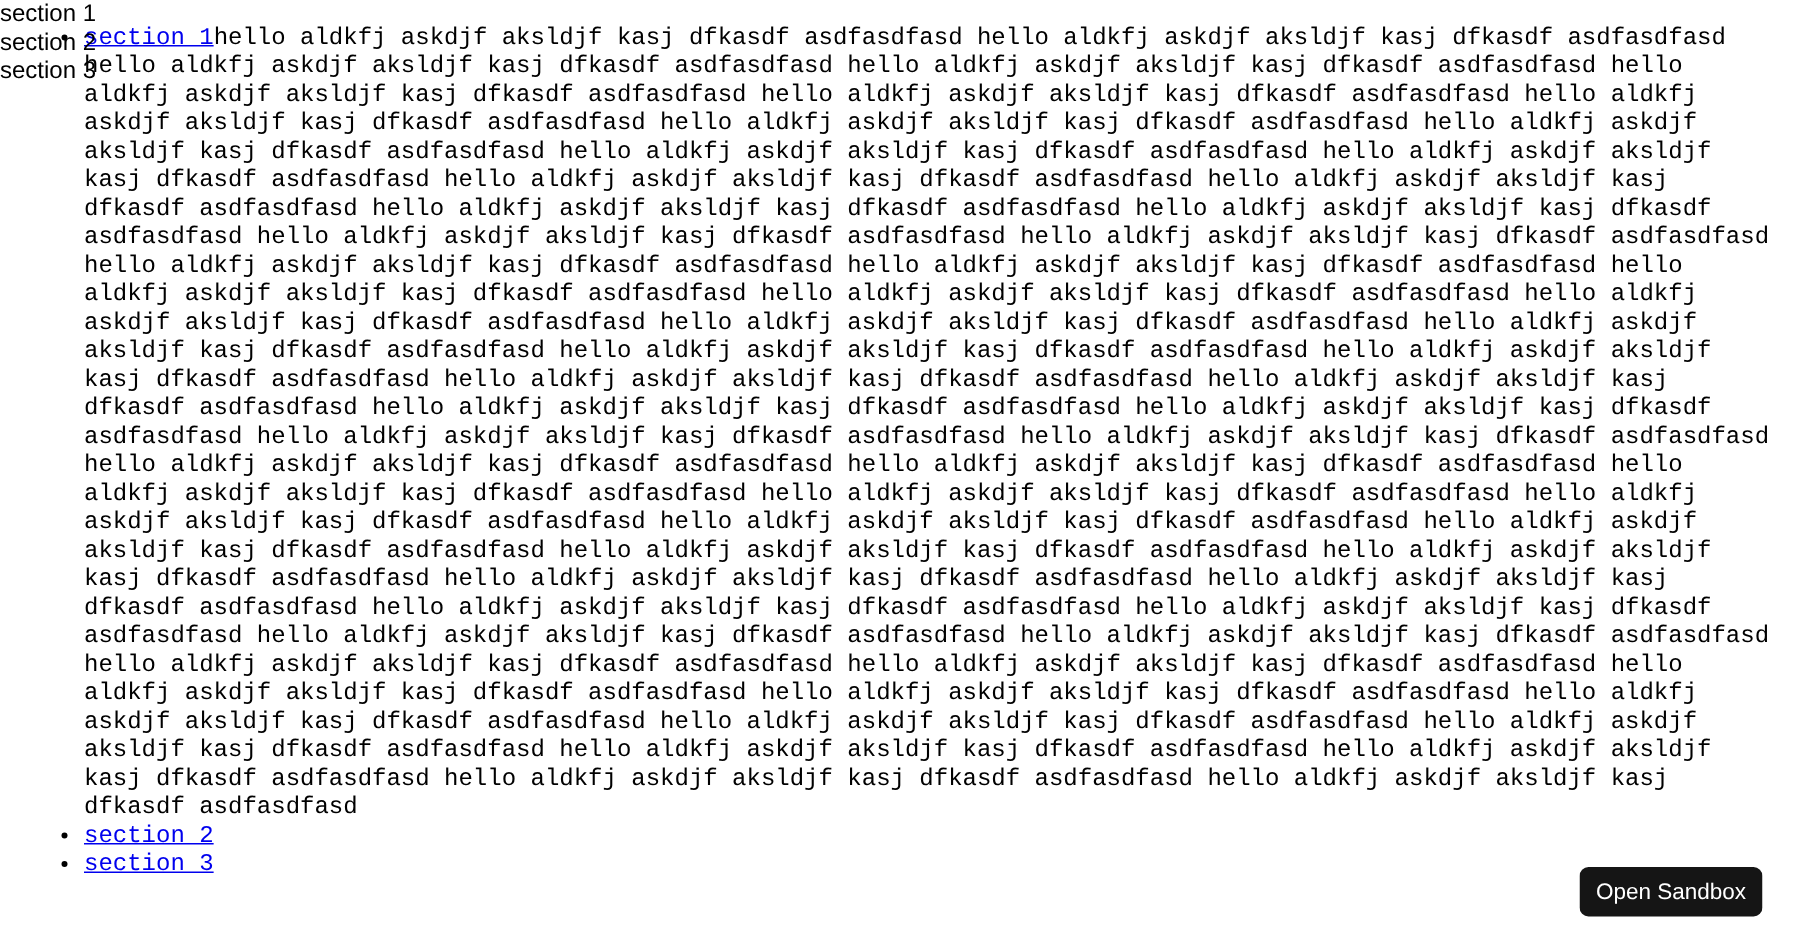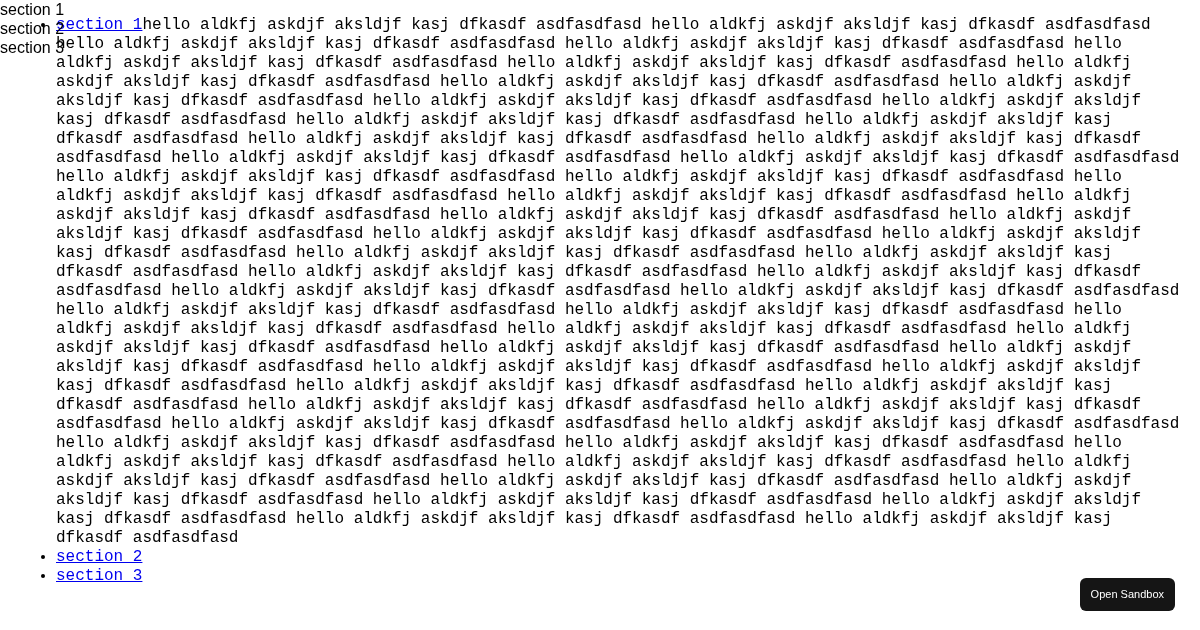--- a/index.html
+++ b/index.html
@@ -48,21 +48,21 @@
   .sandbox-btn {
     position: fixed;
     right: 25px;
     bottom: 19px;
     background: #151515;
     color: #ffffff;
     border: none;
     border-radius: 6px;
     padding: 7px 11px;
     font-family: "Liberation Sans", sans-serif;
-    font-size: 11px;
+    font-size: 15px;
     line-height: 19px;
     cursor: pointer;
   }
 </style>
 </head>
 <body>
 
 <nav class="section-nav">
   <a class="nav-item">section 1</a>
   <a class="nav-item">section 2</a>

